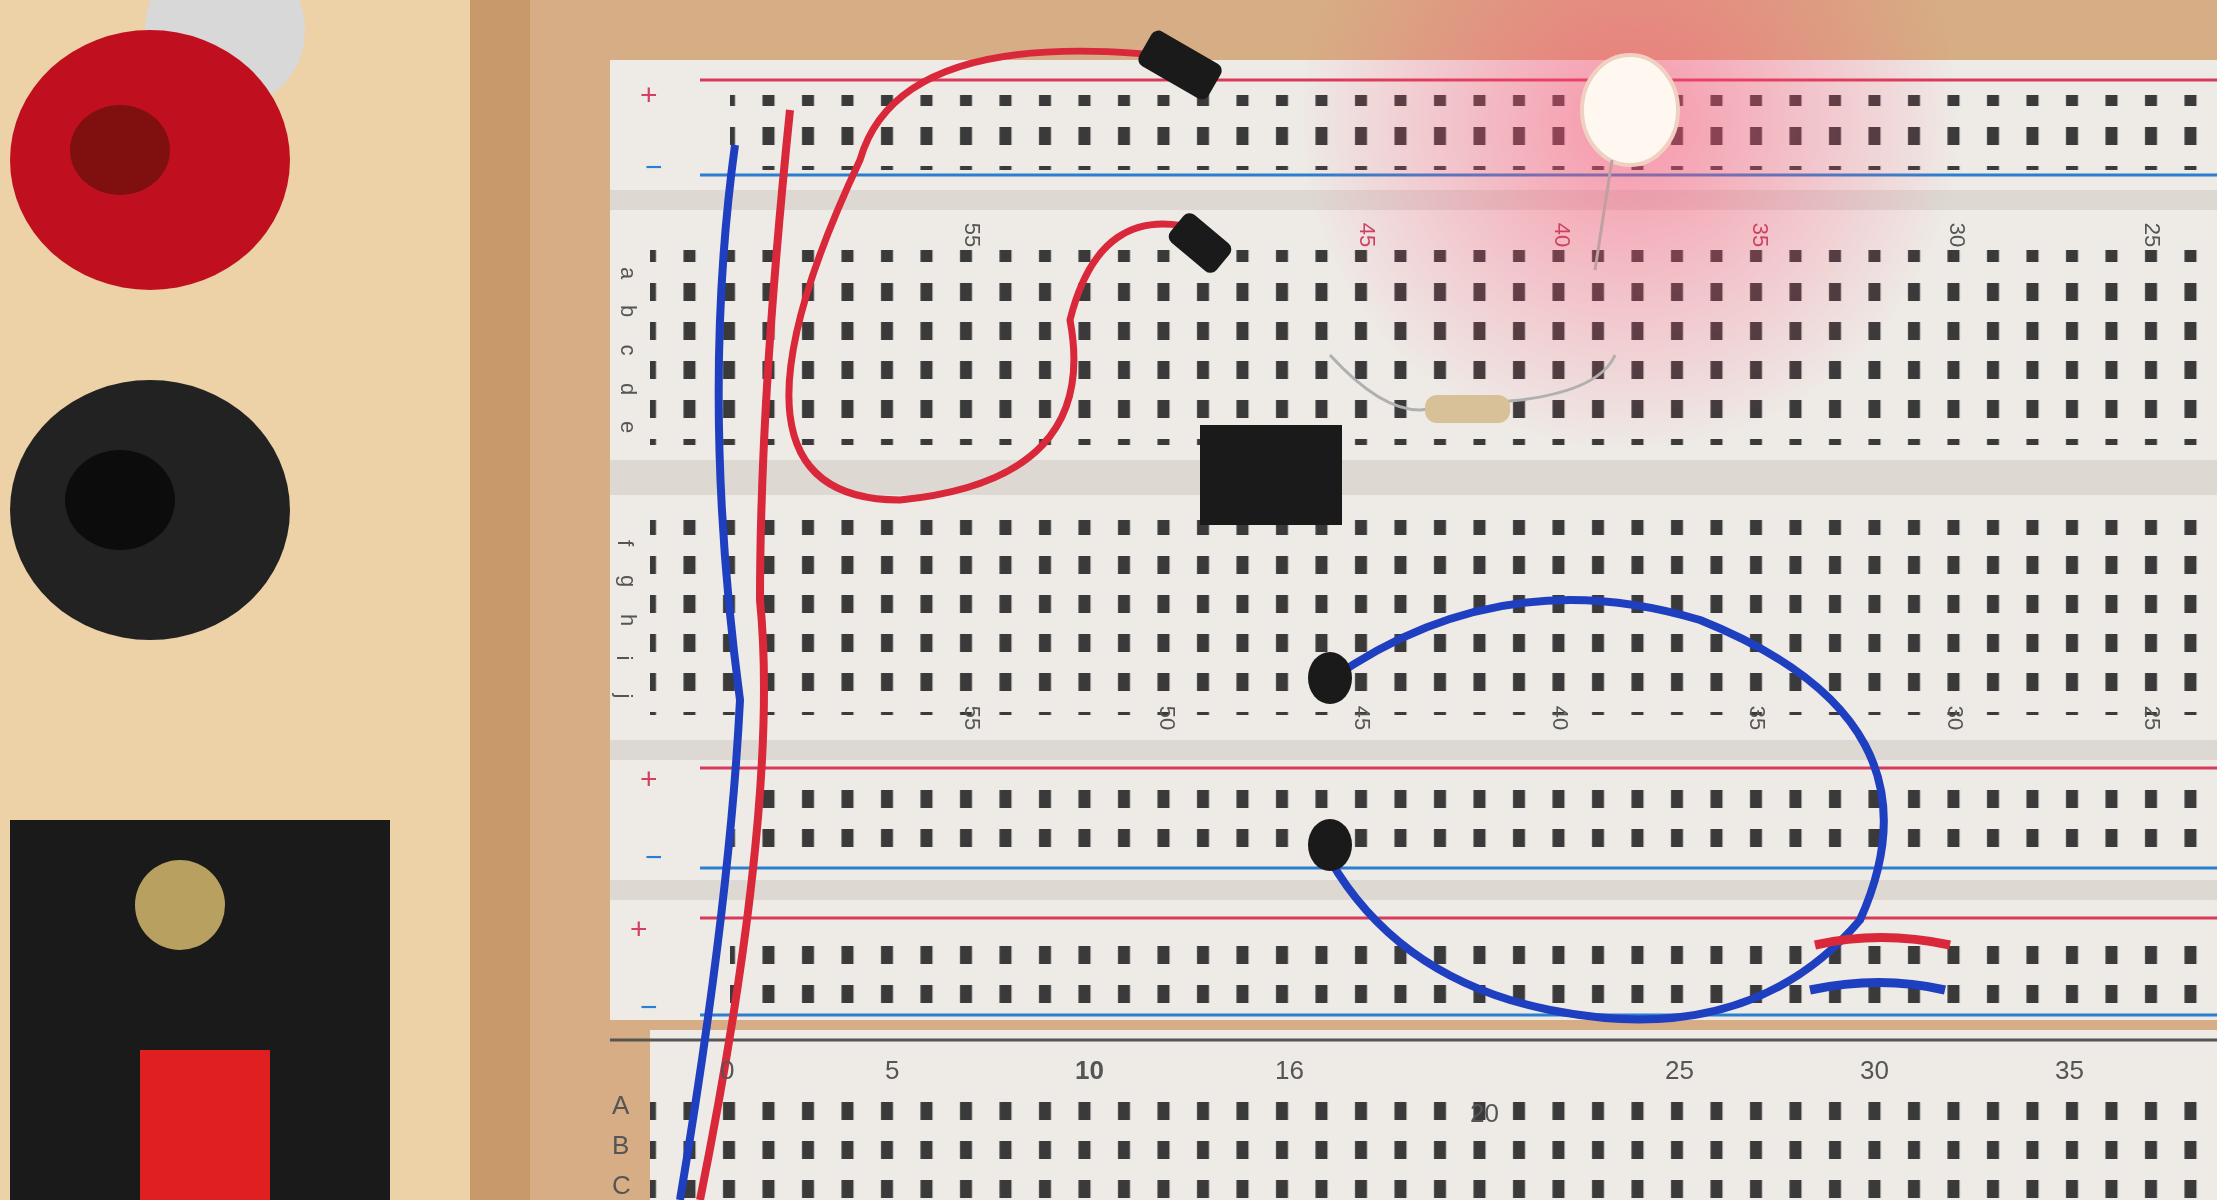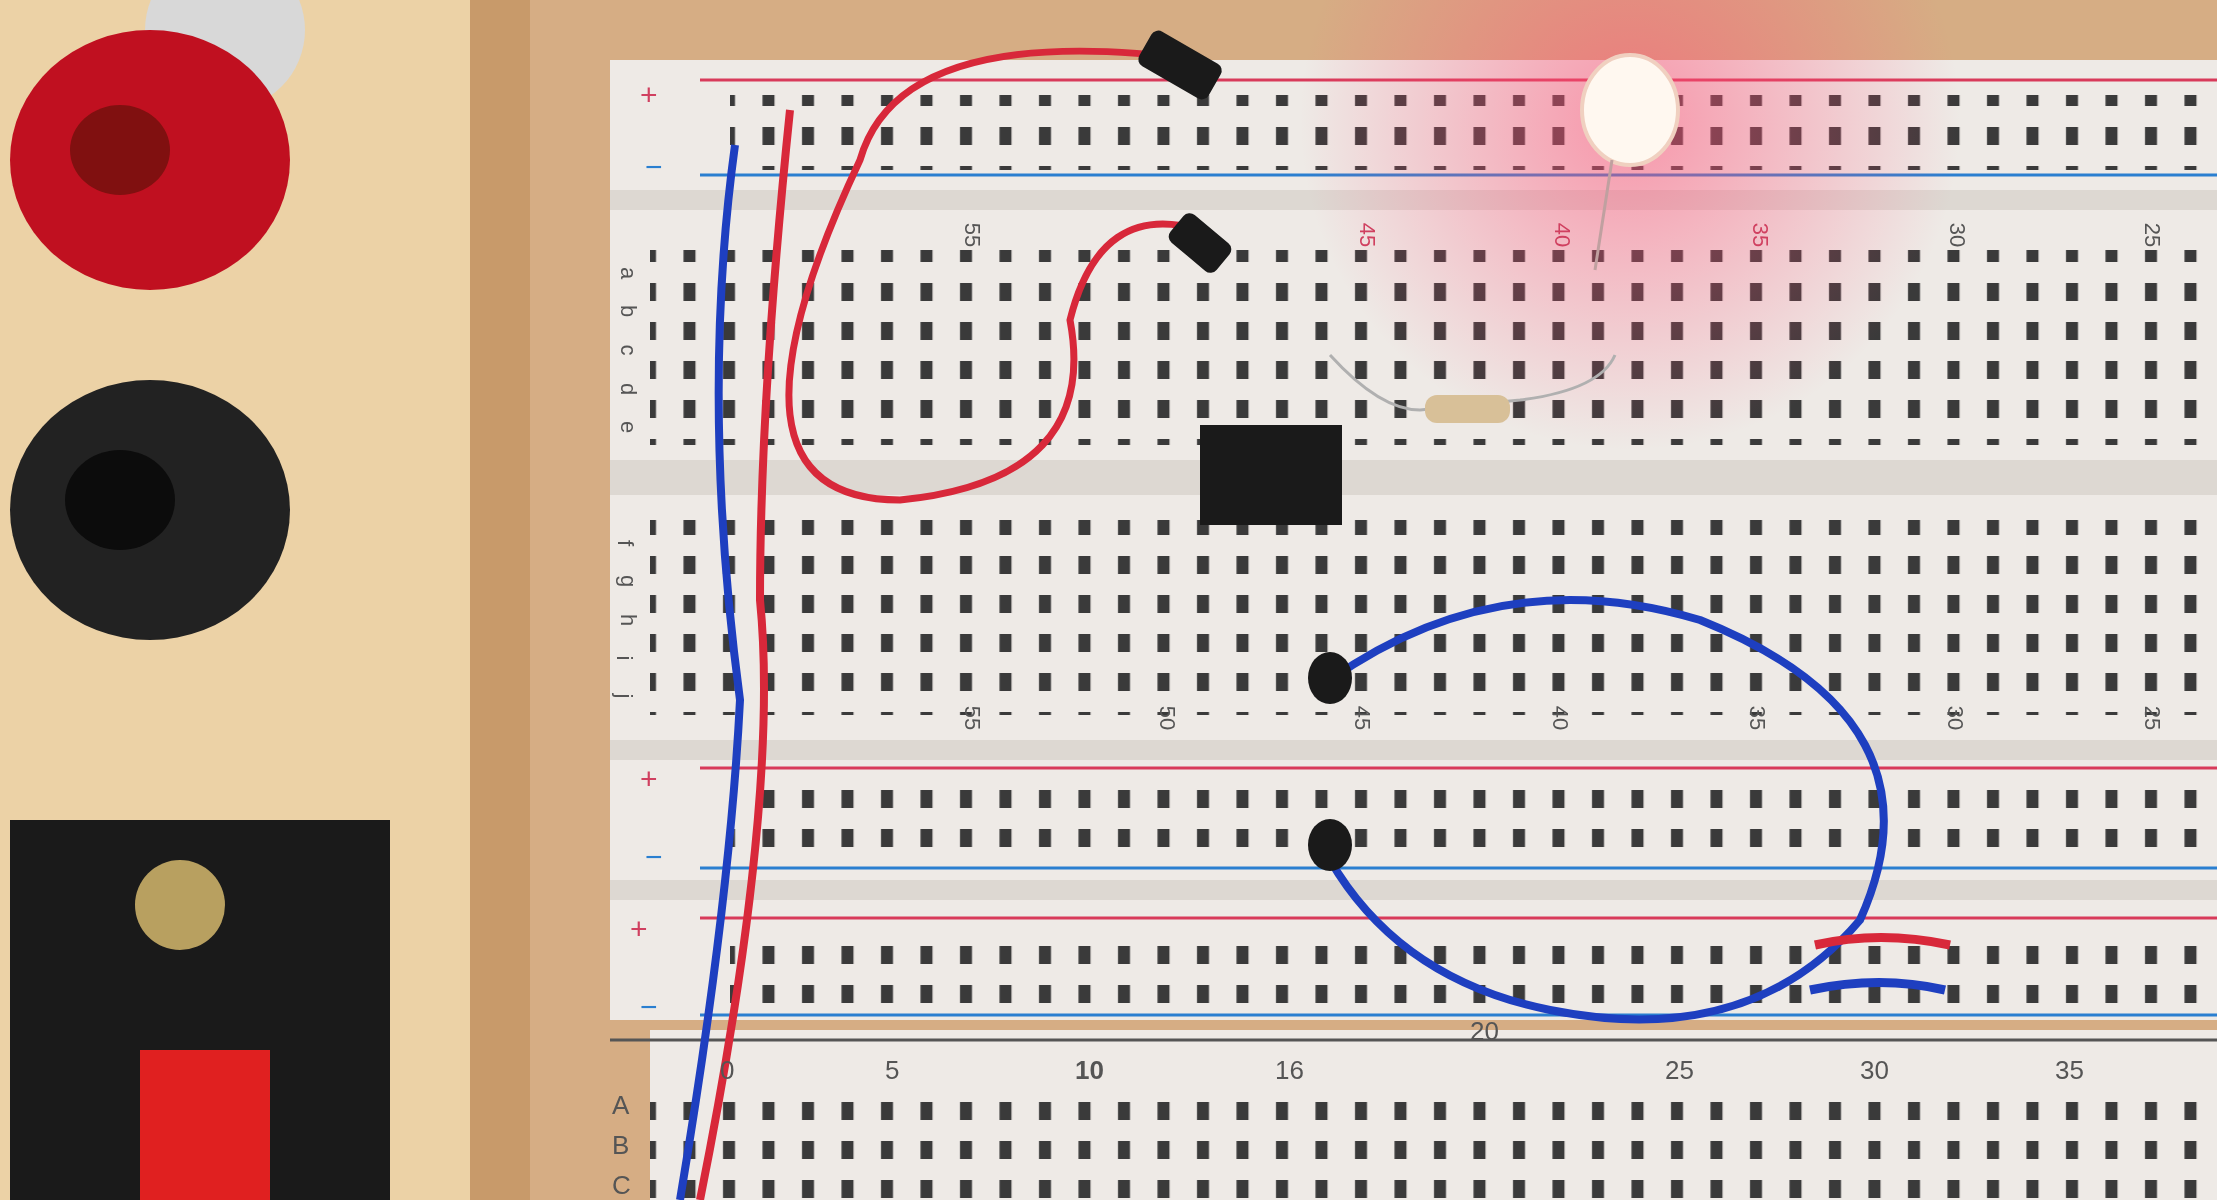--- a/index.html
+++ b/index.html
@@ -110,21 +110,21 @@
 <span class="lbl rot" style="left:622px;top:530px;">f</span>
 <span class="lbl rot" style="left:622px;top:568px;">g</span>
 <span class="lbl rot" style="left:622px;top:607px;">h</span>
 <span class="lbl rot" style="left:622px;top:645px;">i</span>
 <span class="lbl rot" style="left:622px;top:683px;">j</span>
 
 <span class="lbl" style="left:720px;top:1055px;font-size:26px;">0</span>
 <span class="lbl" style="left:885px;top:1055px;font-size:26px;">5</span>
 <span class="lbl" style="left:1075px;top:1055px;font-size:26px;font-weight:bold;">10</span>
 <span class="lbl" style="left:1275px;top:1055px;font-size:26px;">16</span>
-<span class="lbl" style="left:1470px;top:1016px;font-size:26px;">20</span>
+<span class="lbl" style="left:1470px;top:1098px;font-size:26px;">20</span>
 <span class="lbl" style="left:1665px;top:1055px;font-size:26px;">25</span>
 <span class="lbl" style="left:1860px;top:1055px;font-size:26px;">30</span>
 <span class="lbl" style="left:2055px;top:1055px;font-size:26px;">35</span>
 
 <span class="lbl" style="left:612px;top:1090px;font-size:26px;">A</span>
 <span class="lbl" style="left:612px;top:1130px;font-size:26px;">B</span>
 <span class="lbl" style="left:612px;top:1170px;font-size:26px;">C</span>
 </div>
 
 </body></html>

